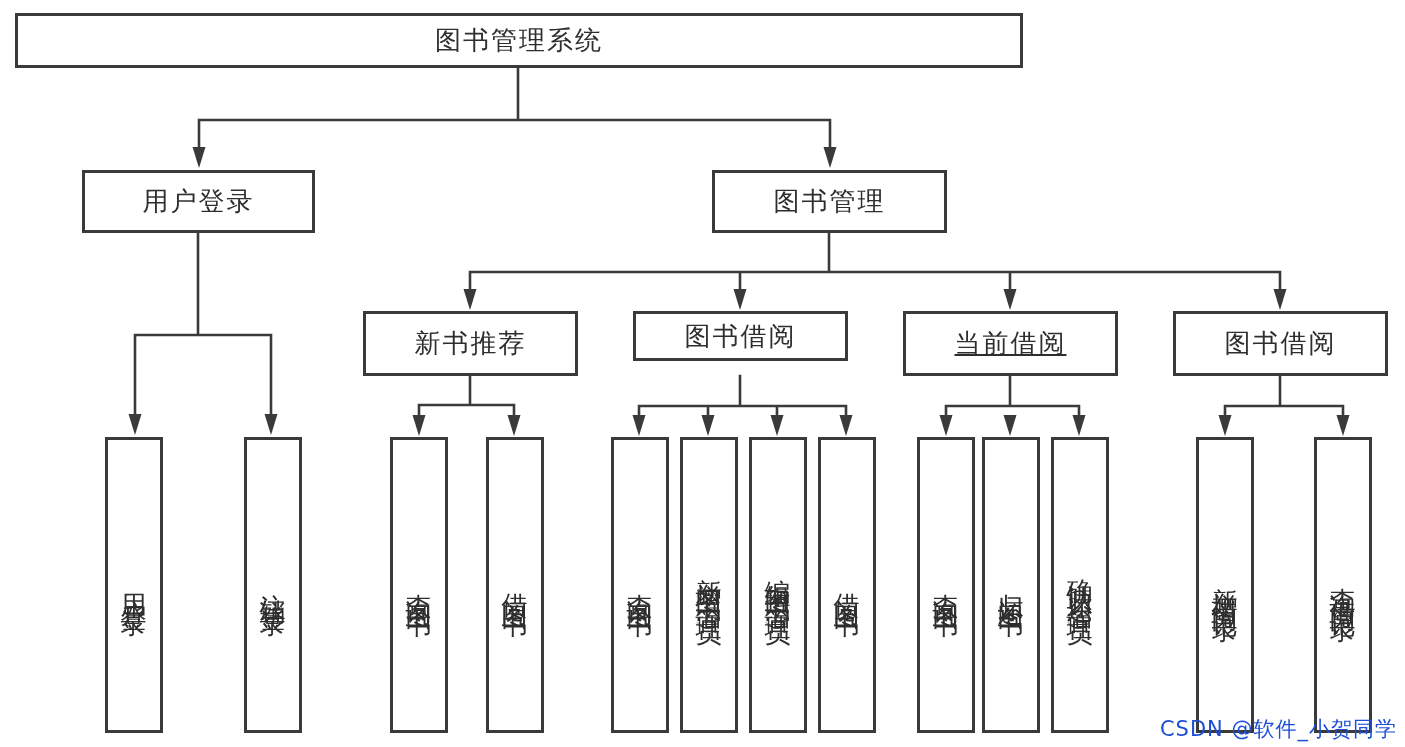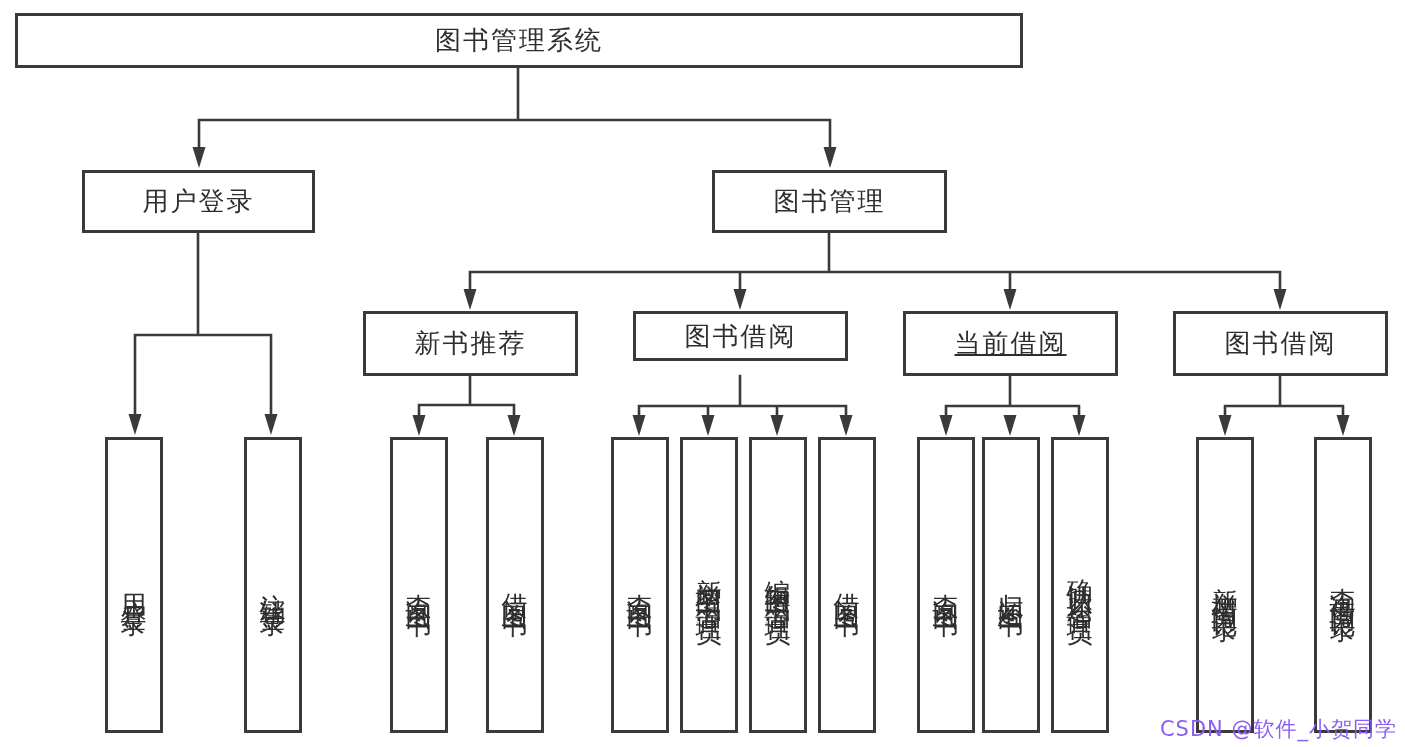--- a/index.html
+++ b/index.html
@@ -66,21 +66,21 @@
   .leaf9  { left: 917px; }
   .leaf10 { left: 982px; }
   .leaf11 { left: 1051px; }
   .leaf12 { left: 1196px; }
   .leaf13 { left: 1314px; }
   .watermark {
     position: absolute;
     right: 8px;
     bottom: 4px;
     font-size: 21px;
-    color: #8b5cf6;
+    color: #1d4ed8;
     white-space: nowrap;
     z-index: 5;
     letter-spacing: 1px;
   }
 </style>
 </head>
 <body>
 
 <div class="canvas">
 

